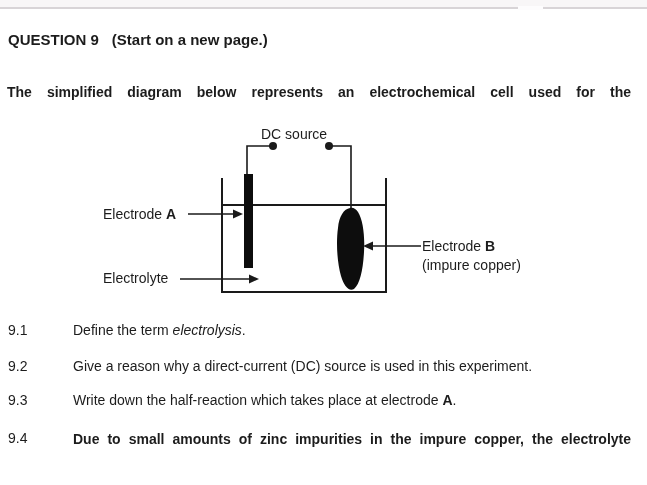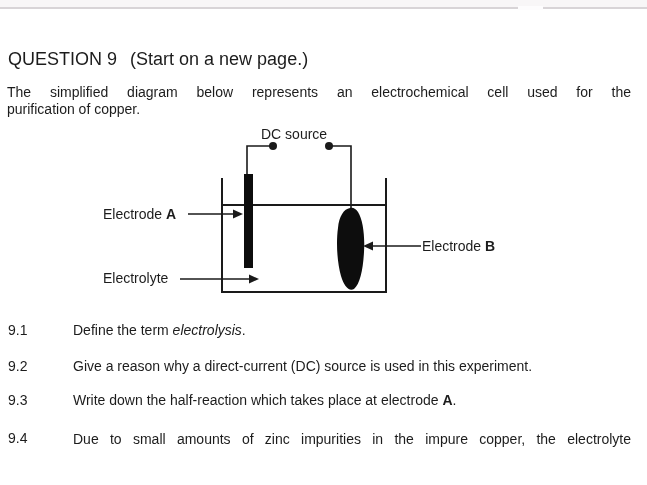--- a/index.html
+++ b/index.html
@@ -12,25 +12,25 @@
     overflow: hidden;
     -webkit-font-smoothing: antialiased;
   }
   .abs { position: absolute; }
 
   
   .top-band { left: 0; top: 0; width: 647px; height: 7px; background: #f8f6f7; }
   .top-rule { left: 0; top: 7px; width: 647px; height: 2px; background: #d8d4d7; }
   .top-rule-gap { left: 518px; top: 6px; width: 25px; height: 4px; background: #fdfcfd; }
 
-  .header { left: 8px; top: 51px; font-size: 18px; font-weight: normal; line-height: 16px; white-space: nowrap; }
+  .header { left: 8px; top: 32px; font-size: 15px; font-weight: bold; line-height: 16px; white-space: nowrap; }
   .header .part2 { margin-left: 13px; }
 
   .intro { left: 7px; top: 84px; width: 624px; font-size: 14px; line-height: 17px; }
-  .just-line { text-align: justify; text-align-last: justify; }
+  .just-line { text-align: justify; text-align-last: justify; font-weight: bold; }
 
   .diagram-layer { left: 0; top: 0; width: 647px; height: 485px; pointer-events: none; }
 
   .dia-label { font-size: 14px; line-height: 16px; white-space: nowrap; }
   .dc-label        { left: 261px; top: 126px; text-align: right; }
   .electrode-a-lbl { left: 103px; top: 206px; }
   .electrolyte-lbl { left: 103px; top: 270px; }
   .electrode-b-lbl { left: 422px; top: 237px; line-height: 18.5px; }
 
   .q-row { left: 8px; width: 623px; font-size: 14px; line-height: 17px; }
@@ -48,21 +48,20 @@
 <div class="abs top-band"></div>
 <div class="abs top-rule"></div>
 <div class="abs top-rule-gap"></div>
 
 <div class="abs header">
   <span>QUESTION 9</span><span class="part2">(Start on a new page.)</span>
 </div>
 
 <div class="abs intro">
   <div class="just-line">The simplified diagram below represents an electrochemical cell used for the</div>
-  <div>purification of copper.</div>
 </div>
 
 <svg class="abs diagram-layer" width="647" height="485" viewBox="0 0 647 485" xmlns="http://www.w3.org/2000/svg">
   <g stroke="#1a1a1a" fill="none" stroke-width="1.6">
     <polyline points="270,146 247,146 247,176"></polyline>
     <polyline points="332,146 351,146 351,212"></polyline>
   </g>
   <circle cx="273" cy="146" r="4" fill="#1a1a1a"></circle>
   <circle cx="329" cy="146" r="4" fill="#1a1a1a"></circle>
 
@@ -84,20 +83,21 @@
 </svg>
 
 <div class="abs dia-label dc-label">DC source</div>
 
 <div class="abs dia-label electrode-a-lbl">
   <span>Electrode </span><span class="b">A</span>
 </div>
 
 <div class="abs dia-label electrode-b-lbl">
   <div><span>Electrode </span><span class="b">B</span></div>
+  <div>(impure copper)</div>
 </div>
 
 <div class="abs dia-label electrolyte-lbl">Electrolyte</div>
 
 <div class="abs q-row q1">
   <span class="q-num">9.1</span>
   <div class="q-text"><span>Define the term </span><span class="i">electrolysis</span><span>.</span></div>
 </div>
 
 <div class="abs q-row q2">

